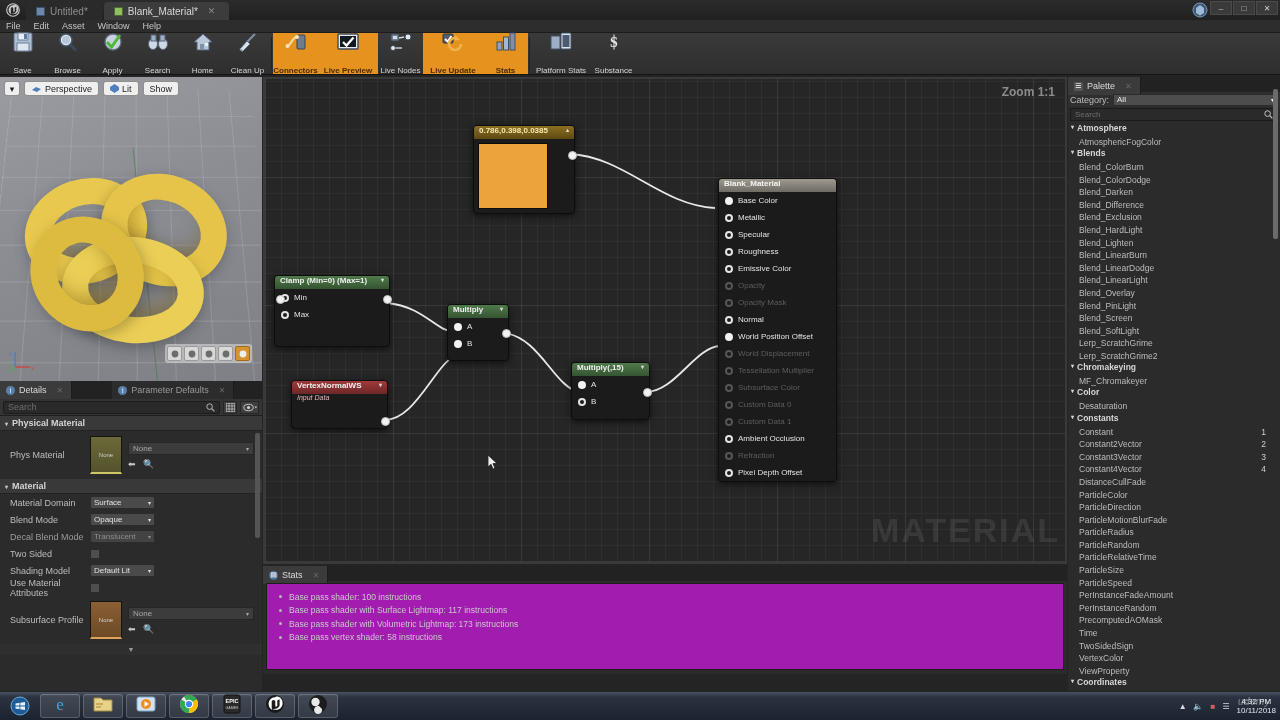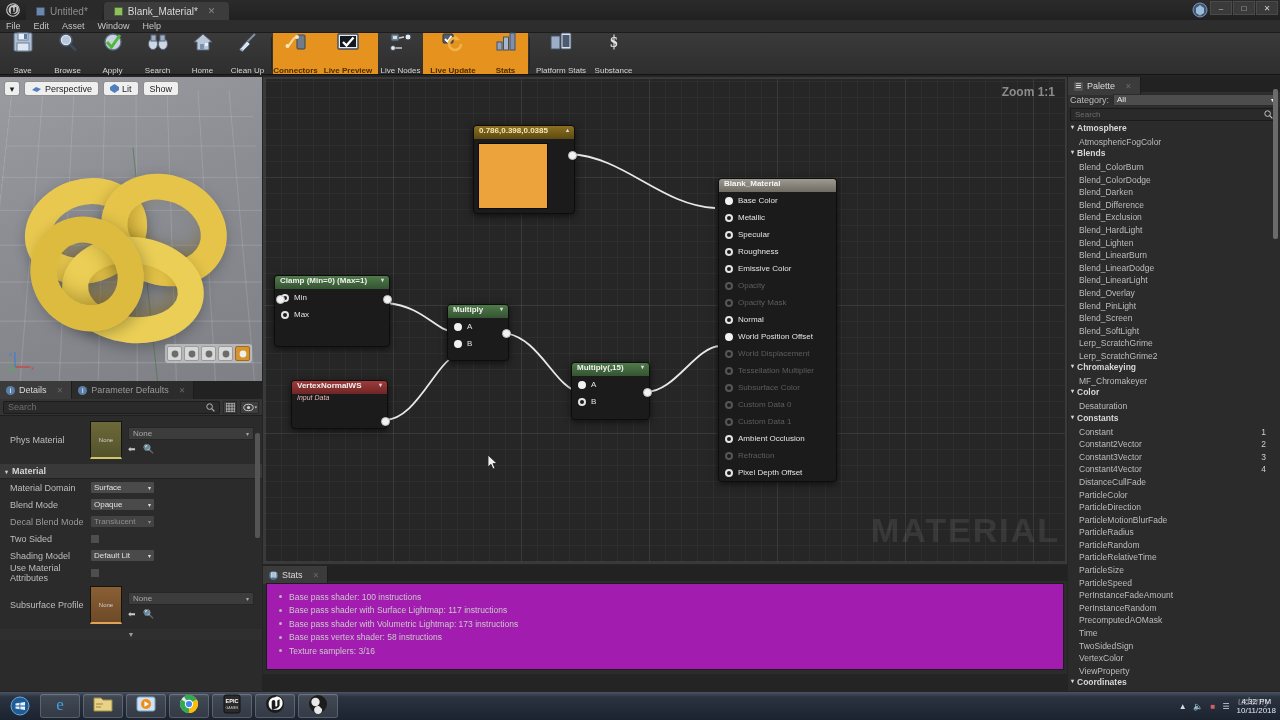--- a/index.html
+++ b/index.html
@@ -96,21 +96,21 @@
   .vp-pill.sq { width:16px; padding:0; justify-content:center; }
   .vp-shapebar { position:absolute; right:10px; bottom:18px; display:flex; gap:2px;
      background:rgba(225,225,225,.55); padding:2px; border-radius:3px; }
   .vp-shape { width:15px;height:15px; background:#d8d8d8; border:1px solid #9a9a9a;
      border-radius:2px; display:flex; align-items:center; justify-content:center; }
   .vp-shape.sel { background:#d59331; border-color:#a06c17; }
   .vp-axis-gizmo { position:absolute; left:8px; bottom:8px; width:30px; height:26px; }
 
   
   .details { position:absolute; left:0; top:381px; width:262px; height:310px; background:#2b2b2b; }
-  .tabstrip { height:18px; display:flex; background:#222; }
+  .tabstrip { height:18px; display:flex; background:#222;gap:40px; }
   .dtab { height:18px; padding:0 8px 0 6px; display:flex; align-items:center; gap:4px;
      font-size:9px; color:#9a9a9a; background:#2c2c2c; border-right:1px solid #1c1c1c; }
   .dtab.active { background:#3b3b3b; color:#dadada; }
   .dtab .x { color:#666; font-size:8px; margin-left:6px; }
   .tabico { width:9px;height:9px;border-radius:50%;
      background:#5a7fa8; color:#fff; font-size:7px; display:flex;
      align-items:center; justify-content:center; }
   .searchrow { height:17px; background:#343434; display:flex; align-items:center;
      padding:0 3px; gap:3px; border-bottom:1px solid #1e1e1e; }
   .searchbox { flex:1; height:13px; background:#2a2a2a; border:1px solid #1c1c1c;
@@ -519,20 +519,24 @@
       <div class="sq-btn" style="width:19px">
         <svg width="14" height="9" viewBox="0 0 14 9">
             <ellipse cx="5.5" cy="4.5" rx="4.7" ry="3.2" fill="none" stroke="#cfcfcf" stroke-width="1"></ellipse>
             <circle cx="5.5" cy="4.5" r="1.6" fill="#cfcfcf"></circle>
             <path d="M11.5 3.5 l1.4 2 1.1-2z" fill="#cfcfcf"></path>
           </svg>
       </div>
     </div>
 
     <div id="details-body">
+        <div class="cat-header">
+          <span class="caret">▾</span>
+          <span>Physical Material</span>
+        </div>
         <div class="asset-row">
           <span class="plabel" style="width:74px;font-size:9px;color:#bdbdbd">Phys Material</span>
           <div class="asset-thumb olive">
             <span>None</span>
           </div>
           <div class="asset-pick">
             <div class="pcombo">
               <span>None</span>
               <span style="font-size:6px">▾</span>
             </div>
@@ -777,24 +781,20 @@
           <span class="bul"></span>
           <span>Base pass shader with Surface Lightmap: 117 instructions</span>
         </div>
         <div class="stat-line">
           <span class="bul"></span>
           <span>Base pass shader with Volumetric Lightmap: 173 instructions</span>
         </div>
         <div class="stat-line">
           <span class="bul"></span>
           <span>Base pass vertex shader: 58 instructions</span>
-        </div>
-        <div class="stat-line">
-          <span class="bul"></span>
-          <span>Texture samplers: 3/16</span>
         </div>
       </div>
   </div>
 
   <div class="palette">
     <div class="pal-tabs">
       <div class="dtab active">
         <span class="tabico" style="background:#555;border-radius:1px">☰</span>
         <span>Palette</span>
         <span class="x">✕</span>

